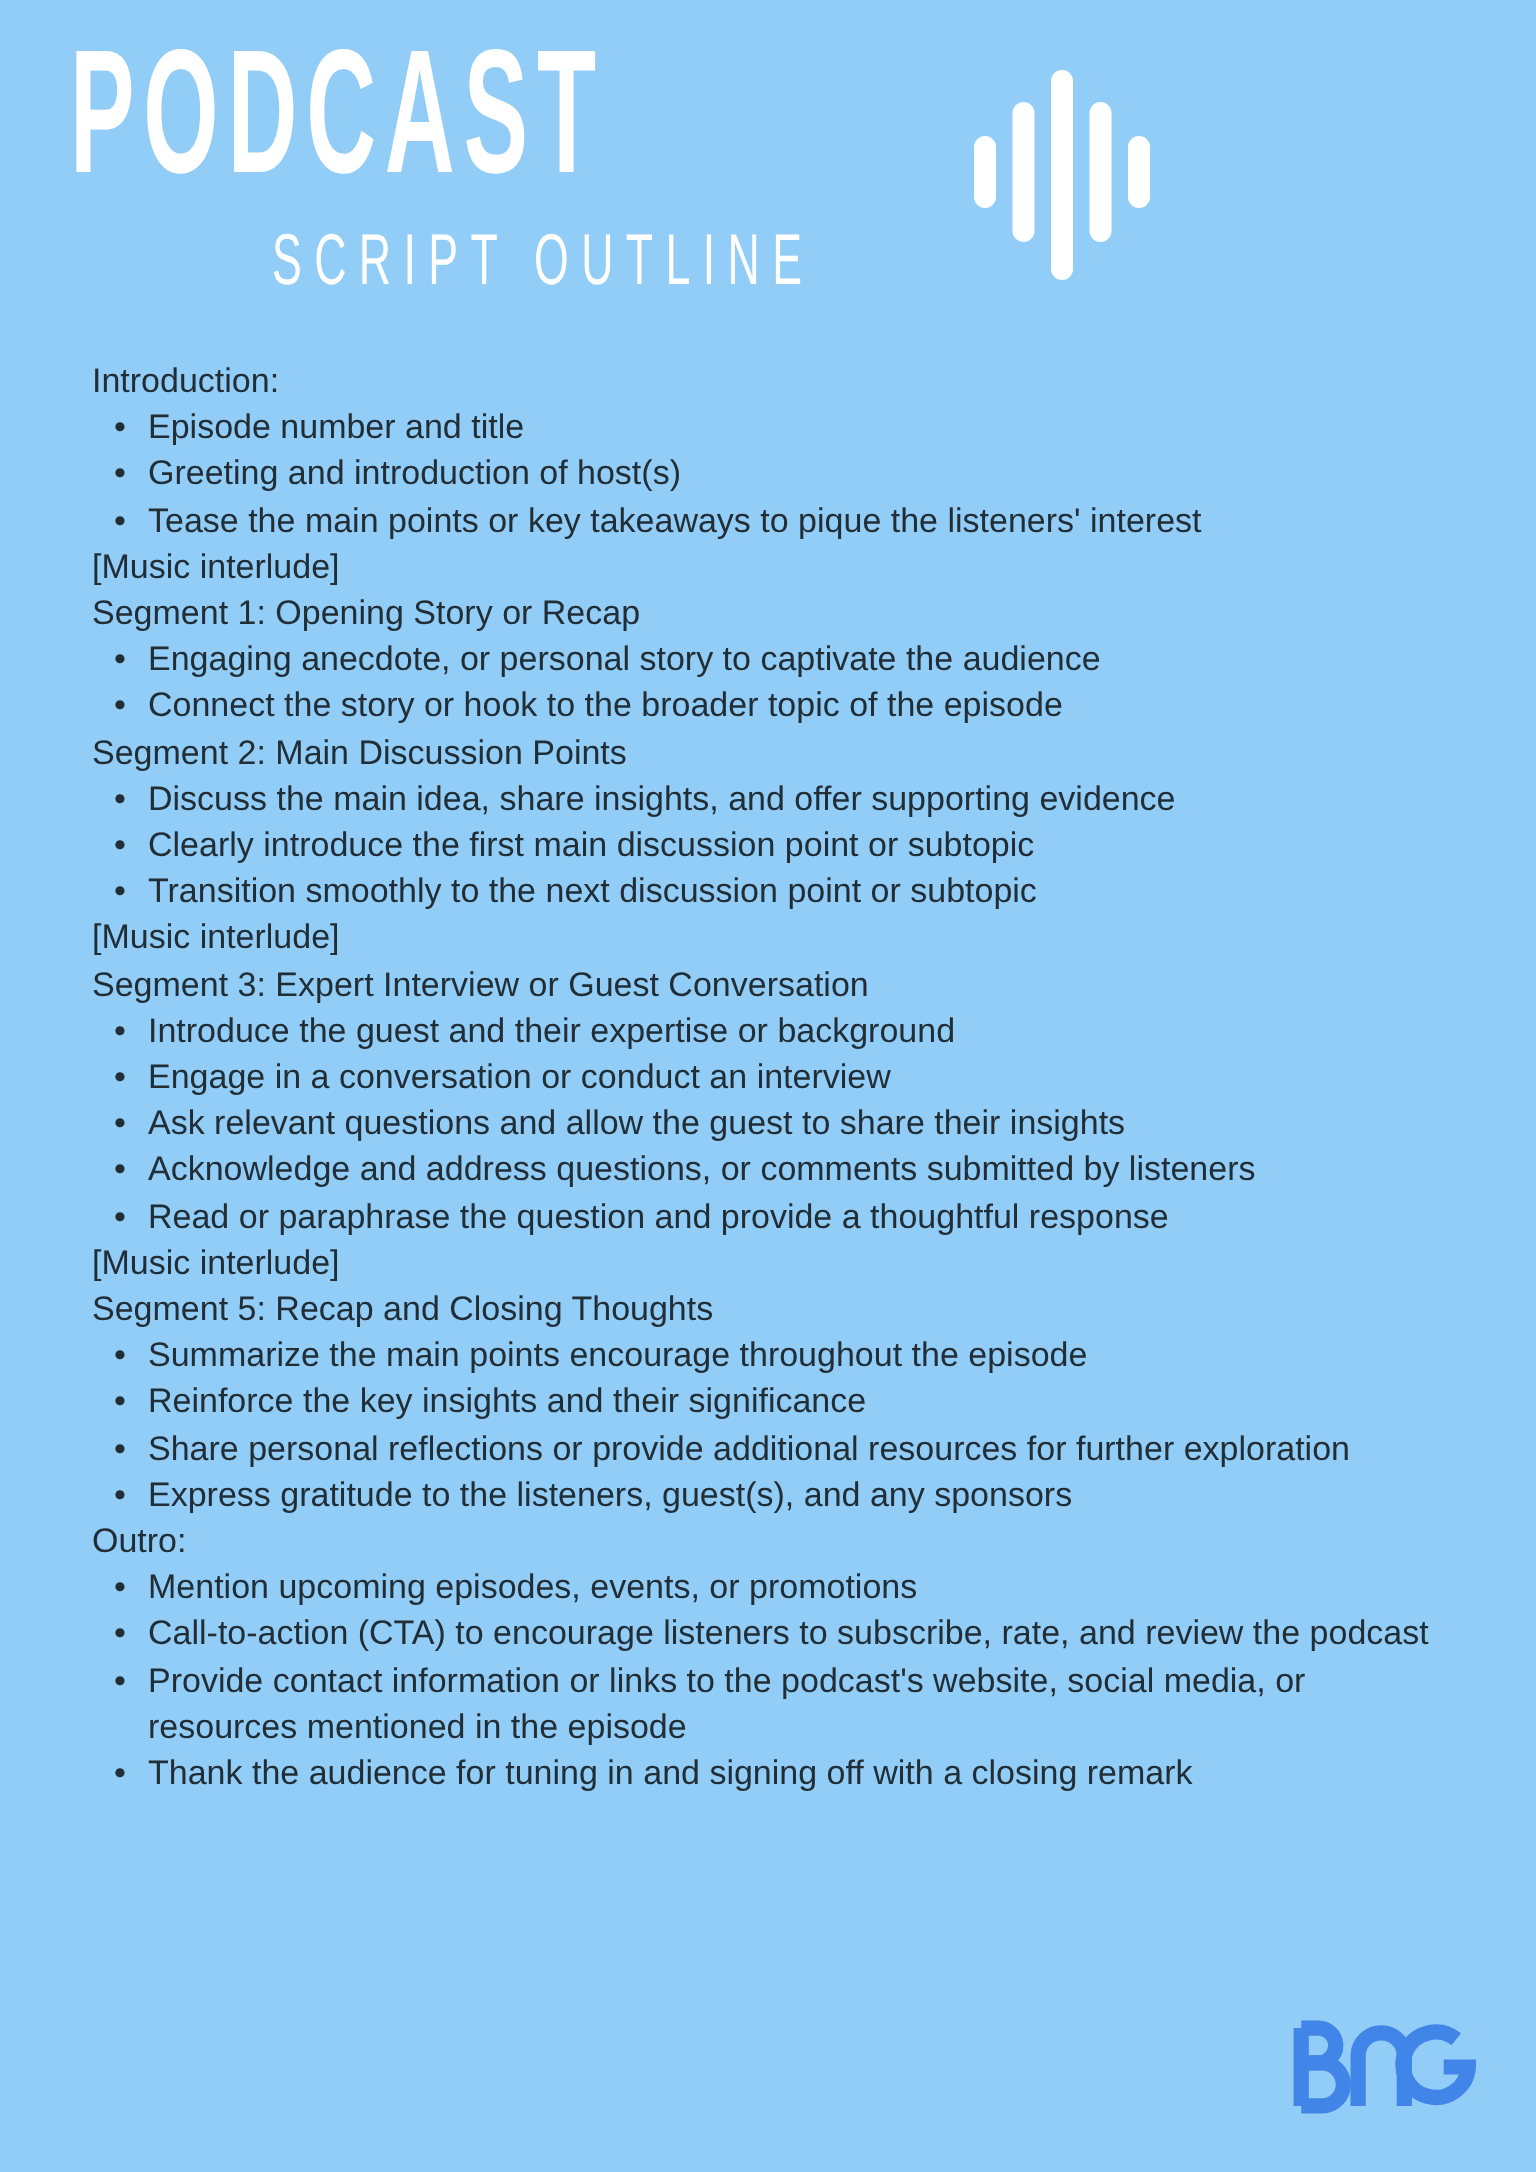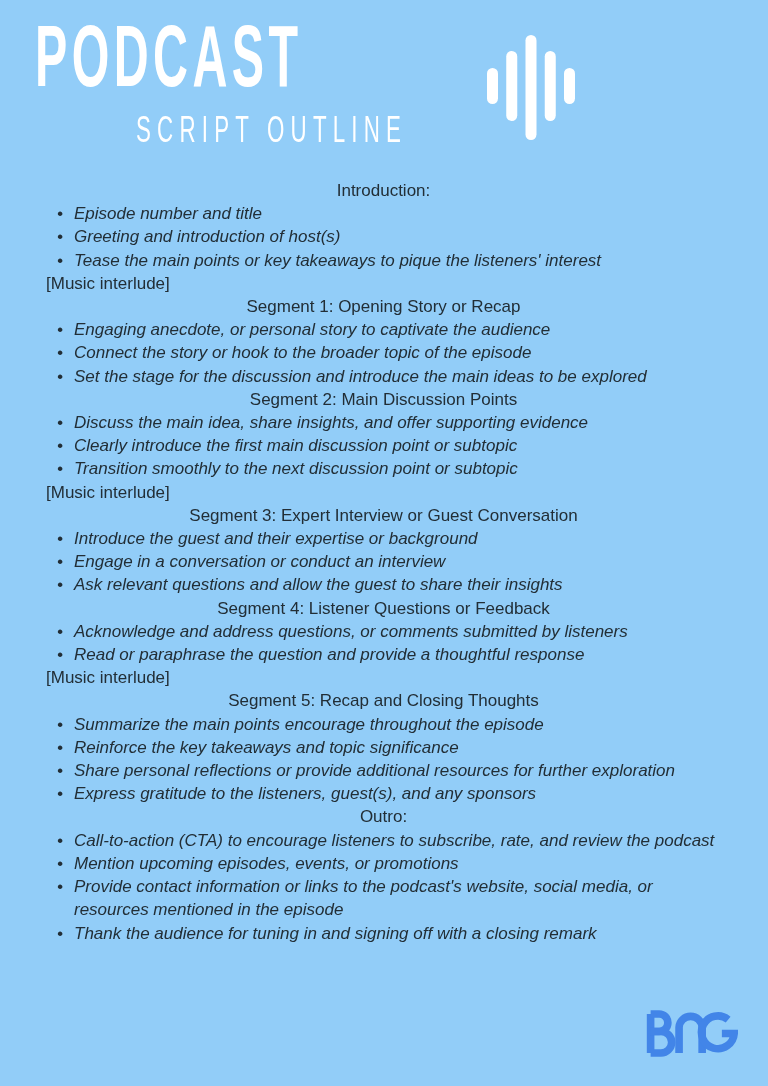--- a/index.html
+++ b/index.html
@@ -46,26 +46,25 @@
   }
   
   .outline {
     position: absolute;
     left: 46px;
     top: 179px;
     width: 675px;
     font-size: 17px;
     line-height: 23.2px;
   }
-  .section-header { font-weight: 500; text-align: center; }
+  .section-header { font-weight: 500; }
   .outline ul {
     margin: 0;
     padding: 0;
     list-style: none;
-    font-style: italic;
   }
   .outline li {
     position: relative;
     padding-left: 28px;
   }
   .outline li::before {
     content: "\2022";
     position: absolute;
     left: 11px;
     top: 0;
@@ -108,57 +107,55 @@
       <li>Episode number and title</li>
       <li>Greeting and introduction of host(s)</li>
       <li>Tease the main points or key takeaways to pique the listeners' interest</li>
     </ul>
     <div class="note">[Music interlude]</div>
 
     <div class="section-header">Segment 1: Opening Story or Recap</div>
     <ul>
       <li>Engaging anecdote, or personal story to captivate the audience</li>
       <li>Connect the story or hook to the broader topic of the episode</li>
-      <li>Set the stage for the discussion and introduce the main ideas to be explored</li>
     </ul>
 
     <div class="section-header">Segment 2: Main Discussion Points</div>
     <ul>
       <li>Discuss the main idea, share insights, and offer supporting evidence</li>
       <li>Clearly introduce the first main discussion point or subtopic</li>
       <li>Transition smoothly to the next discussion point or subtopic</li>
     </ul>
     <div class="note">[Music interlude]</div>
 
     <div class="section-header">Segment 3: Expert Interview or Guest Conversation</div>
     <ul>
       <li>Introduce the guest and their expertise or background</li>
       <li>Engage in a conversation or conduct an interview</li>
       <li>Ask relevant questions and allow the guest to share their insights</li>
     </ul>
 
-    <div class="section-header">Segment 4: Listener Questions or Feedback</div>
     <ul>
       <li>Acknowledge and address questions, or comments submitted by listeners</li>
       <li>Read or paraphrase the question and provide a thoughtful response</li>
     </ul>
     <div class="note">[Music interlude]</div>
 
     <div class="section-header">Segment 5: Recap and Closing Thoughts</div>
     <ul>
       <li>Summarize the main points encourage throughout the episode</li>
-      <li>Reinforce the key takeaways and topic significance</li>
+      <li>Reinforce the key insights and their significance</li>
       <li>Share personal reflections or provide additional resources for further exploration</li>
       <li>Express gratitude to the listeners, guest(s), and any sponsors</li>
     </ul>
 
     <div class="section-header">Outro:</div>
     <ul>
+      <li>Mention upcoming episodes, events, or promotions</li>
       <li>Call-to-action (CTA) to encourage listeners to subscribe, rate, and review the podcast</li>
-      <li>Mention upcoming episodes, events, or promotions</li>
       <li>Provide contact information or links to the podcast's website, social media, or resources mentioned in the episode</li>
       <li>Thank the audience for tuning in and signing off with a closing remark</li>
     </ul>
 
   </main>
 
   <svg class="bng-logo" width="95" height="47" viewBox="0 0 106 52">
     <g fill="none" stroke="#4285e8" stroke-width="8.5" stroke-linecap="butt">
 
       <path d="M8.5 4.25 V47.75"></path>

